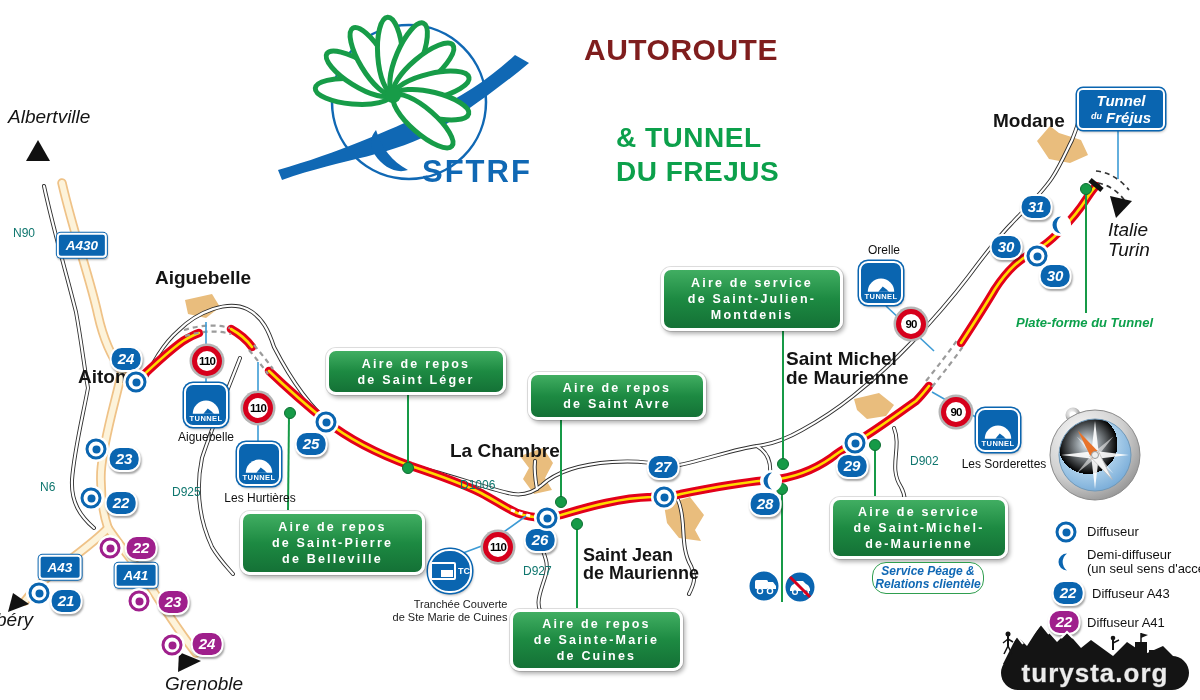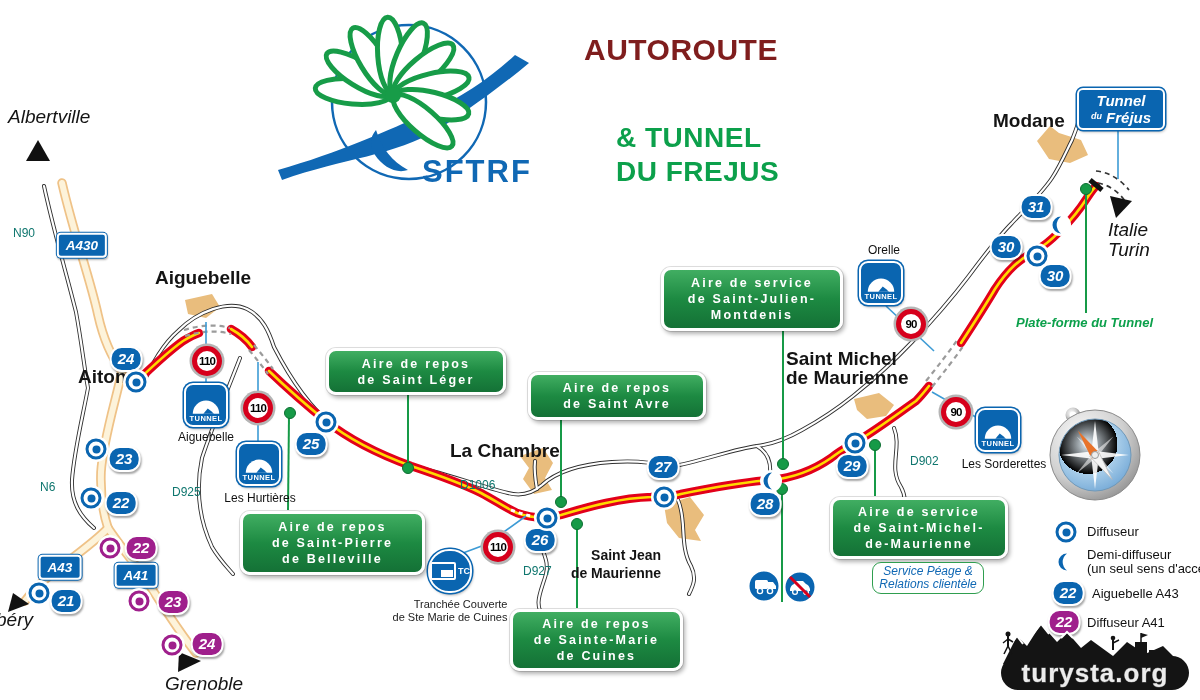--- a/index.html
+++ b/index.html
@@ -54,21 +54,21 @@
 
   .aire { position:absolute; box-sizing:border-box;
         background:linear-gradient(180deg,#41ae62 0%, #1d8a42 50%, #147136 100%);
         border:3px solid #fff; border-radius:10px;
         box-shadow:0 0 0 1px rgba(0,0,0,.12), 2px 3px 4px rgba(0,0,0,.3);
         color:#fff; font-weight:bold; font-size:12.5px; letter-spacing:2.2px; line-height:16px;
         text-align:center; display:flex; flex-direction:column; justify-content:center; }
   .aire span { display:block; white-space:nowrap; }
 
   .service { position:absolute; box-sizing:border-box; background:#fff; border:1.5px solid #2f9e4f;
-        border-radius:9px; color:#1068b4; font-style:italic; font-weight:normal; font-size:12px;
+        border-radius:14px; color:#1068b4; font-style:italic; font-weight:bold; font-size:12px;
         line-height:13.5px; text-align:center; display:flex; flex-direction:column; justify-content:center; }
 
   .frejus { position:absolute; box-sizing:border-box; width:88px; height:42px; background:#0a65b0;
         border:2px solid #fff; border-radius:6px; box-shadow:0 0 0 1.5px #0a65b0, 1px 2px 3px rgba(0,0,0,.3);
         color:#fff; font-style:italic; font-weight:bold; text-align:center; line-height:1;
         display:flex; flex-direction:column; justify-content:center; gap:2px; }
   .frejus .fl1 { font-size:15px; }
   .frejus .fl2 { font-size:15px; }
   .frejus .sm  { font-size:9px; vertical-align:4px; }
 
@@ -232,21 +232,21 @@
   </svg>
 
   <div class="t1" style="left:584px;top:33px">AUTOROUTE</div>
   <div class="t2" style="left:616px;top:156px">DU FREJUS</div>
   <div class="t2" style="left:616px;top:122px">&amp; TUNNEL</div>
 
   <div class="city-it" style="left:8px;top:106px">Albertville</div>
   <div class="city" style="left:155px;top:267px">Aiguebelle</div>
   <div class="city" style="left:78px;top:366px">Aiton</div>
   <div class="city" style="left:450px;top:440px">La Chambre</div>
-  <div class="city" style="left:616px;top:546px;transform:translateX(-50%);text-align:right;font-size:14px;line-height:18px">
+  <div class="city" style="left:641px;top:546px;transform:translateX(-50%);text-align:left;font-size:18px;line-height:18px">
     <span style="display:block">Saint Jean</span>
     <span style="display:block">de Maurienne</span>
   </div>
   <div class="city" style="left:786px;top:349px;line-height:19px">
     <span style="display:block">Saint Michel</span>
     <span style="display:block">de Maurienne</span>
   </div>
   <div class="city" style="left:993px;top:110px">Modane</div>
   <div class="city-it" style="left:-4px;top:609px">béry</div>
   <div class="city-it" style="left:165px;top:673px">Grenoble</div>
@@ -431,21 +431,21 @@
 
   <svg class="demi" style="left:1066px;top:562px" width="24" height="24">
     <path d="M 13,3.5 A 8.5,8.5 0 1 0 13,20.5 A 10.5,10.5 0 0 1 13,3.5 Z" fill="#0a65b0"></path>
   </svg>
   <div class="legend-lbl" style="left:1087px;top:548px">
     <span style="display:block">Demi-diffuseur</span>
     <span style="display:block">(un seul sens d'accès)</span>
   </div>
 
   <div class="jb" style="left:1068px;top:593px">22</div>
-  <div class="legend-lbl" style="left:1092px;top:587px">Aiguebelle A43</div>
+  <div class="legend-lbl" style="left:1092px;top:587px">Diffuseur A43</div>
 
   <div class="jb purple" style="left:1064px;top:622px">22</div>
   <div class="legend-lbl" style="left:1087px;top:616px">Diffuseur A41</div>
 
   <svg style="position:absolute;left:995px;top:612px" width="200" height="85" viewBox="0 0 200 85">
     <rect x="6" y="44" width="188" height="34" rx="17" fill="#141414"></rect>
     <polygon fill="#141414" points="8,52 22,24 32,34 46,12 62,30 72,20 86,36 96,28 118,44 132,30 150,42 168,34 186,52"></polygon>
     <g stroke="#fff" stroke-width="2" fill="none">
       <polyline points="38,22 46,12 54,22"></polyline>
         <polyline points="16,32 22,24 28,32"></polyline>

